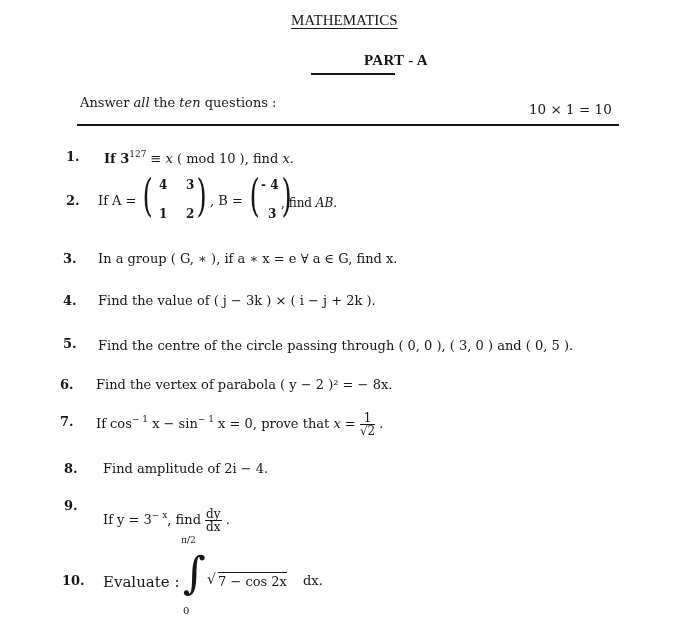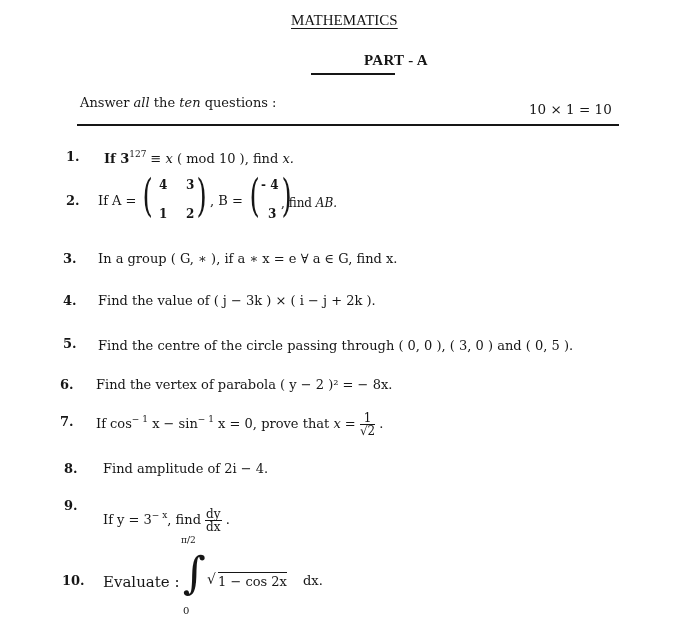--- a/index.html
+++ b/index.html
@@ -77,14 +77,14 @@
 <div class="abs qnum" style="left:64px;top:498px">9.</div>
 <div class="abs" style="left:103px;top:508px;font-size:13px"><span>If y = 3</span><sup>− x</sup><span>, find </span>
   <span class="frac"><span class="num" style="border:none">dy</span><span class="den" style="border-top:1px solid #161616">dx</span></span><span> .</span></div>
 
 <div class="abs qnum" style="left:62px;top:573px">10.</div>
 <div class="abs" style="left:103px;top:573px;font-size:15px">Evaluate :</div>
 <div class="abs" style="left:181px;top:535px;font-size:9px">π/2</div>
 <div class="abs" style="left:183px;top:549px;font-size:44px;line-height:48px;font-weight:normal">∫</div>
 <div class="abs" style="left:183px;top:605px;font-size:10px">0</div>
 <div class="abs" style="left:207px;top:571px;font-size:14px">√</div>
-<div class="abs" style="left:218px;top:572px;font-size:13px;border-top:1px solid #161616;padding-top:1px">1 − cos 2x</div>
+<div class="abs" style="left:218px;top:572px;font-size:13px;border-top:1px solid #161616;padding-top:1px">7 − cos 2x</div>
 <div class="abs" style="left:303px;top:573px;font-size:13px"> dx.</div>
 
 </body></html>

